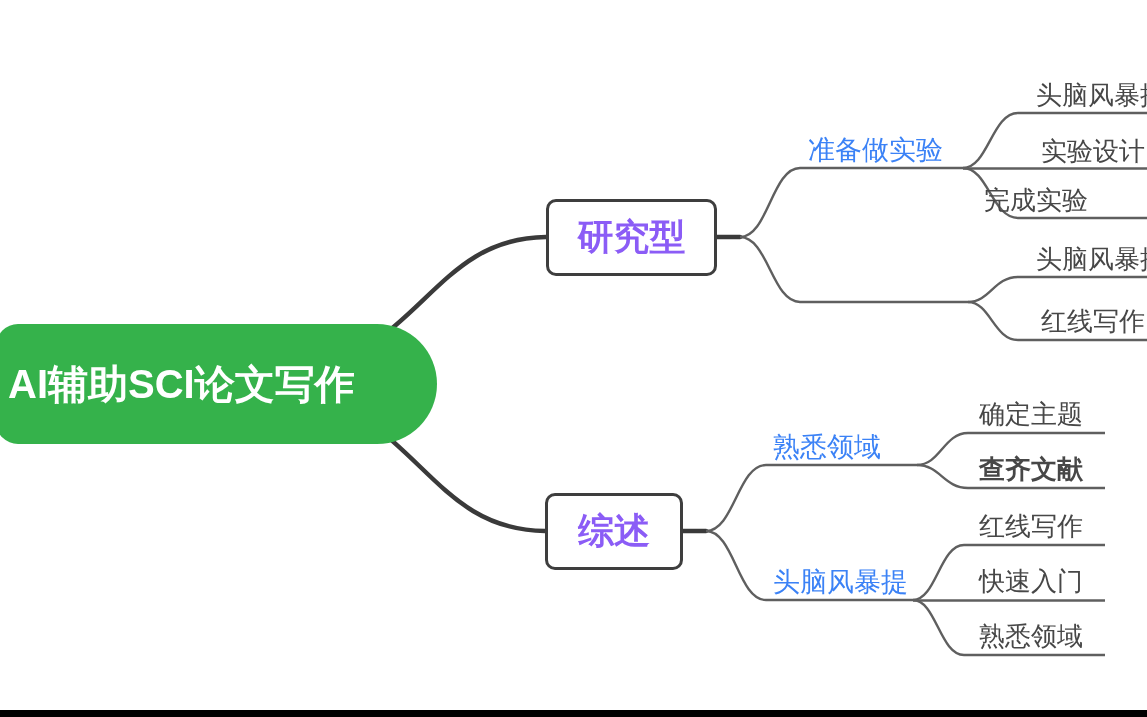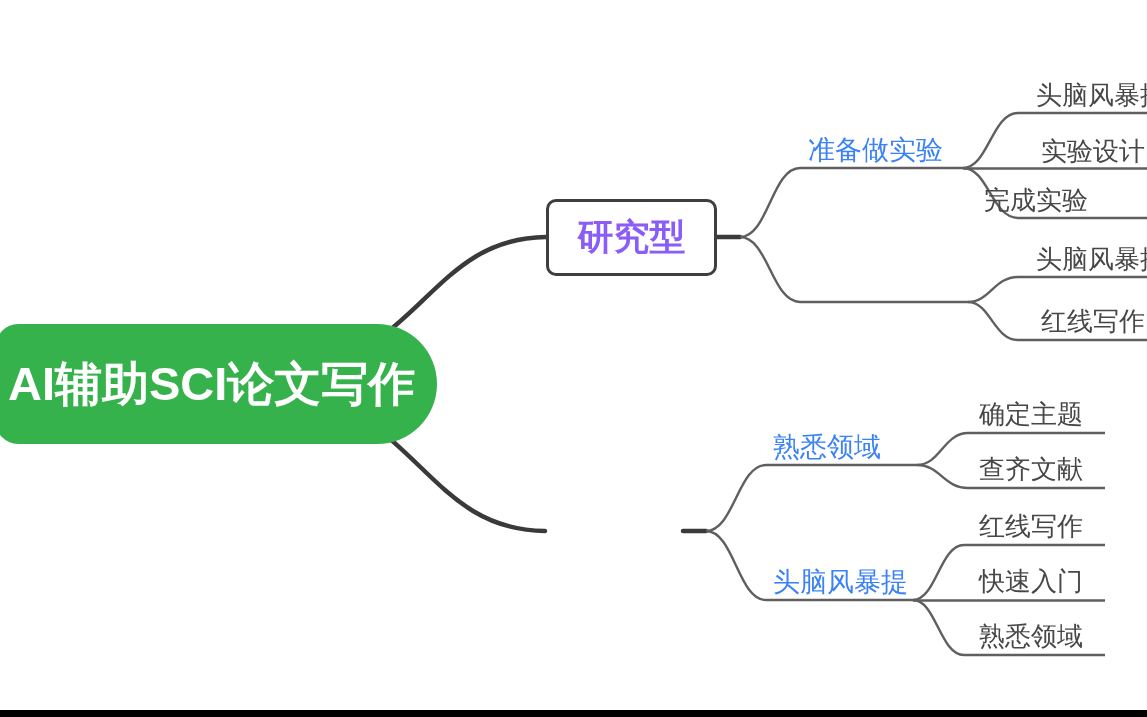--- a/index.html
+++ b/index.html
@@ -26,21 +26,21 @@
     background: #35b24b;
     border-radius: 22px 60px 60px 22px;
     display: flex;
     align-items: center;
     justify-content: flex-start;
     padding-left: 12px;
     box-sizing: border-box;
   }
   .root-node span {
     color: #ffffff;
-    font-size: 47px;
+    font-size: 40px;
     font-weight: bold;
     white-space: nowrap;
     letter-spacing: 0px;
   }
   .branch-box {
     position: absolute;
     background: #ffffff;
     border: 3.5px solid #3e3e3e;
     border-radius: 10px;
     box-sizing: border-box;
@@ -105,34 +105,37 @@
     <path class="thin-line" d="M 913 600 C 936 600 940 655 964 655 L 1105 655"></path>
   </svg>
 
   <div class="root-node">
     <span>AI辅助SCI论文写作</span>
   </div>
 
   <div class="branch-box box-research">
     <span>研究型</span>
   </div>
+  <div class="branch-box box-review">
+    <span>综述</span>
+  </div>
 
   <div class="map-label" style="left:808px; top:134px;">准备做实验</div>
 
   <div class="map-label leaf-label" style="left:1036px; top:80px;">头脑风暴提</div>
   <div class="map-label leaf-label" style="left:1041px; top:136px;">实验设计</div>
   <div class="map-label leaf-label" style="left:984px; top:185px;">完成实验</div>
 
   <div class="map-label leaf-label" style="left:1036px; top:244px;">头脑风暴提</div>
   <div class="map-label leaf-label" style="left:1041px; top:306px;">红线写作</div>
 
   <div class="map-label" style="left:773px; top:431px;">熟悉领域</div>
   <div class="map-label" style="left:773px; top:566px;">头脑风暴提</div>
 
   <div class="map-label leaf-label" style="left:979px; top:399px;text-align:center;">确定主题</div>
-  <div class="map-label leaf-label" style="left:979px; top:454px;">查齐文献</div>
+  <div class="map-label leaf-label" style="left:979px; top:454px;font-weight:bold;">查齐文献</div>
 
   <div class="map-label leaf-label" style="left:979px; top:511px;">红线写作</div>
   <div class="map-label leaf-label" style="left:979px; top:566px;text-align:center;">快速入门</div>
   <div class="map-label leaf-label" style="left:979px; top:621px;">熟悉领域</div>
 
   <div class="bottom-bar"></div>
 </div>
 
 </body></html>

